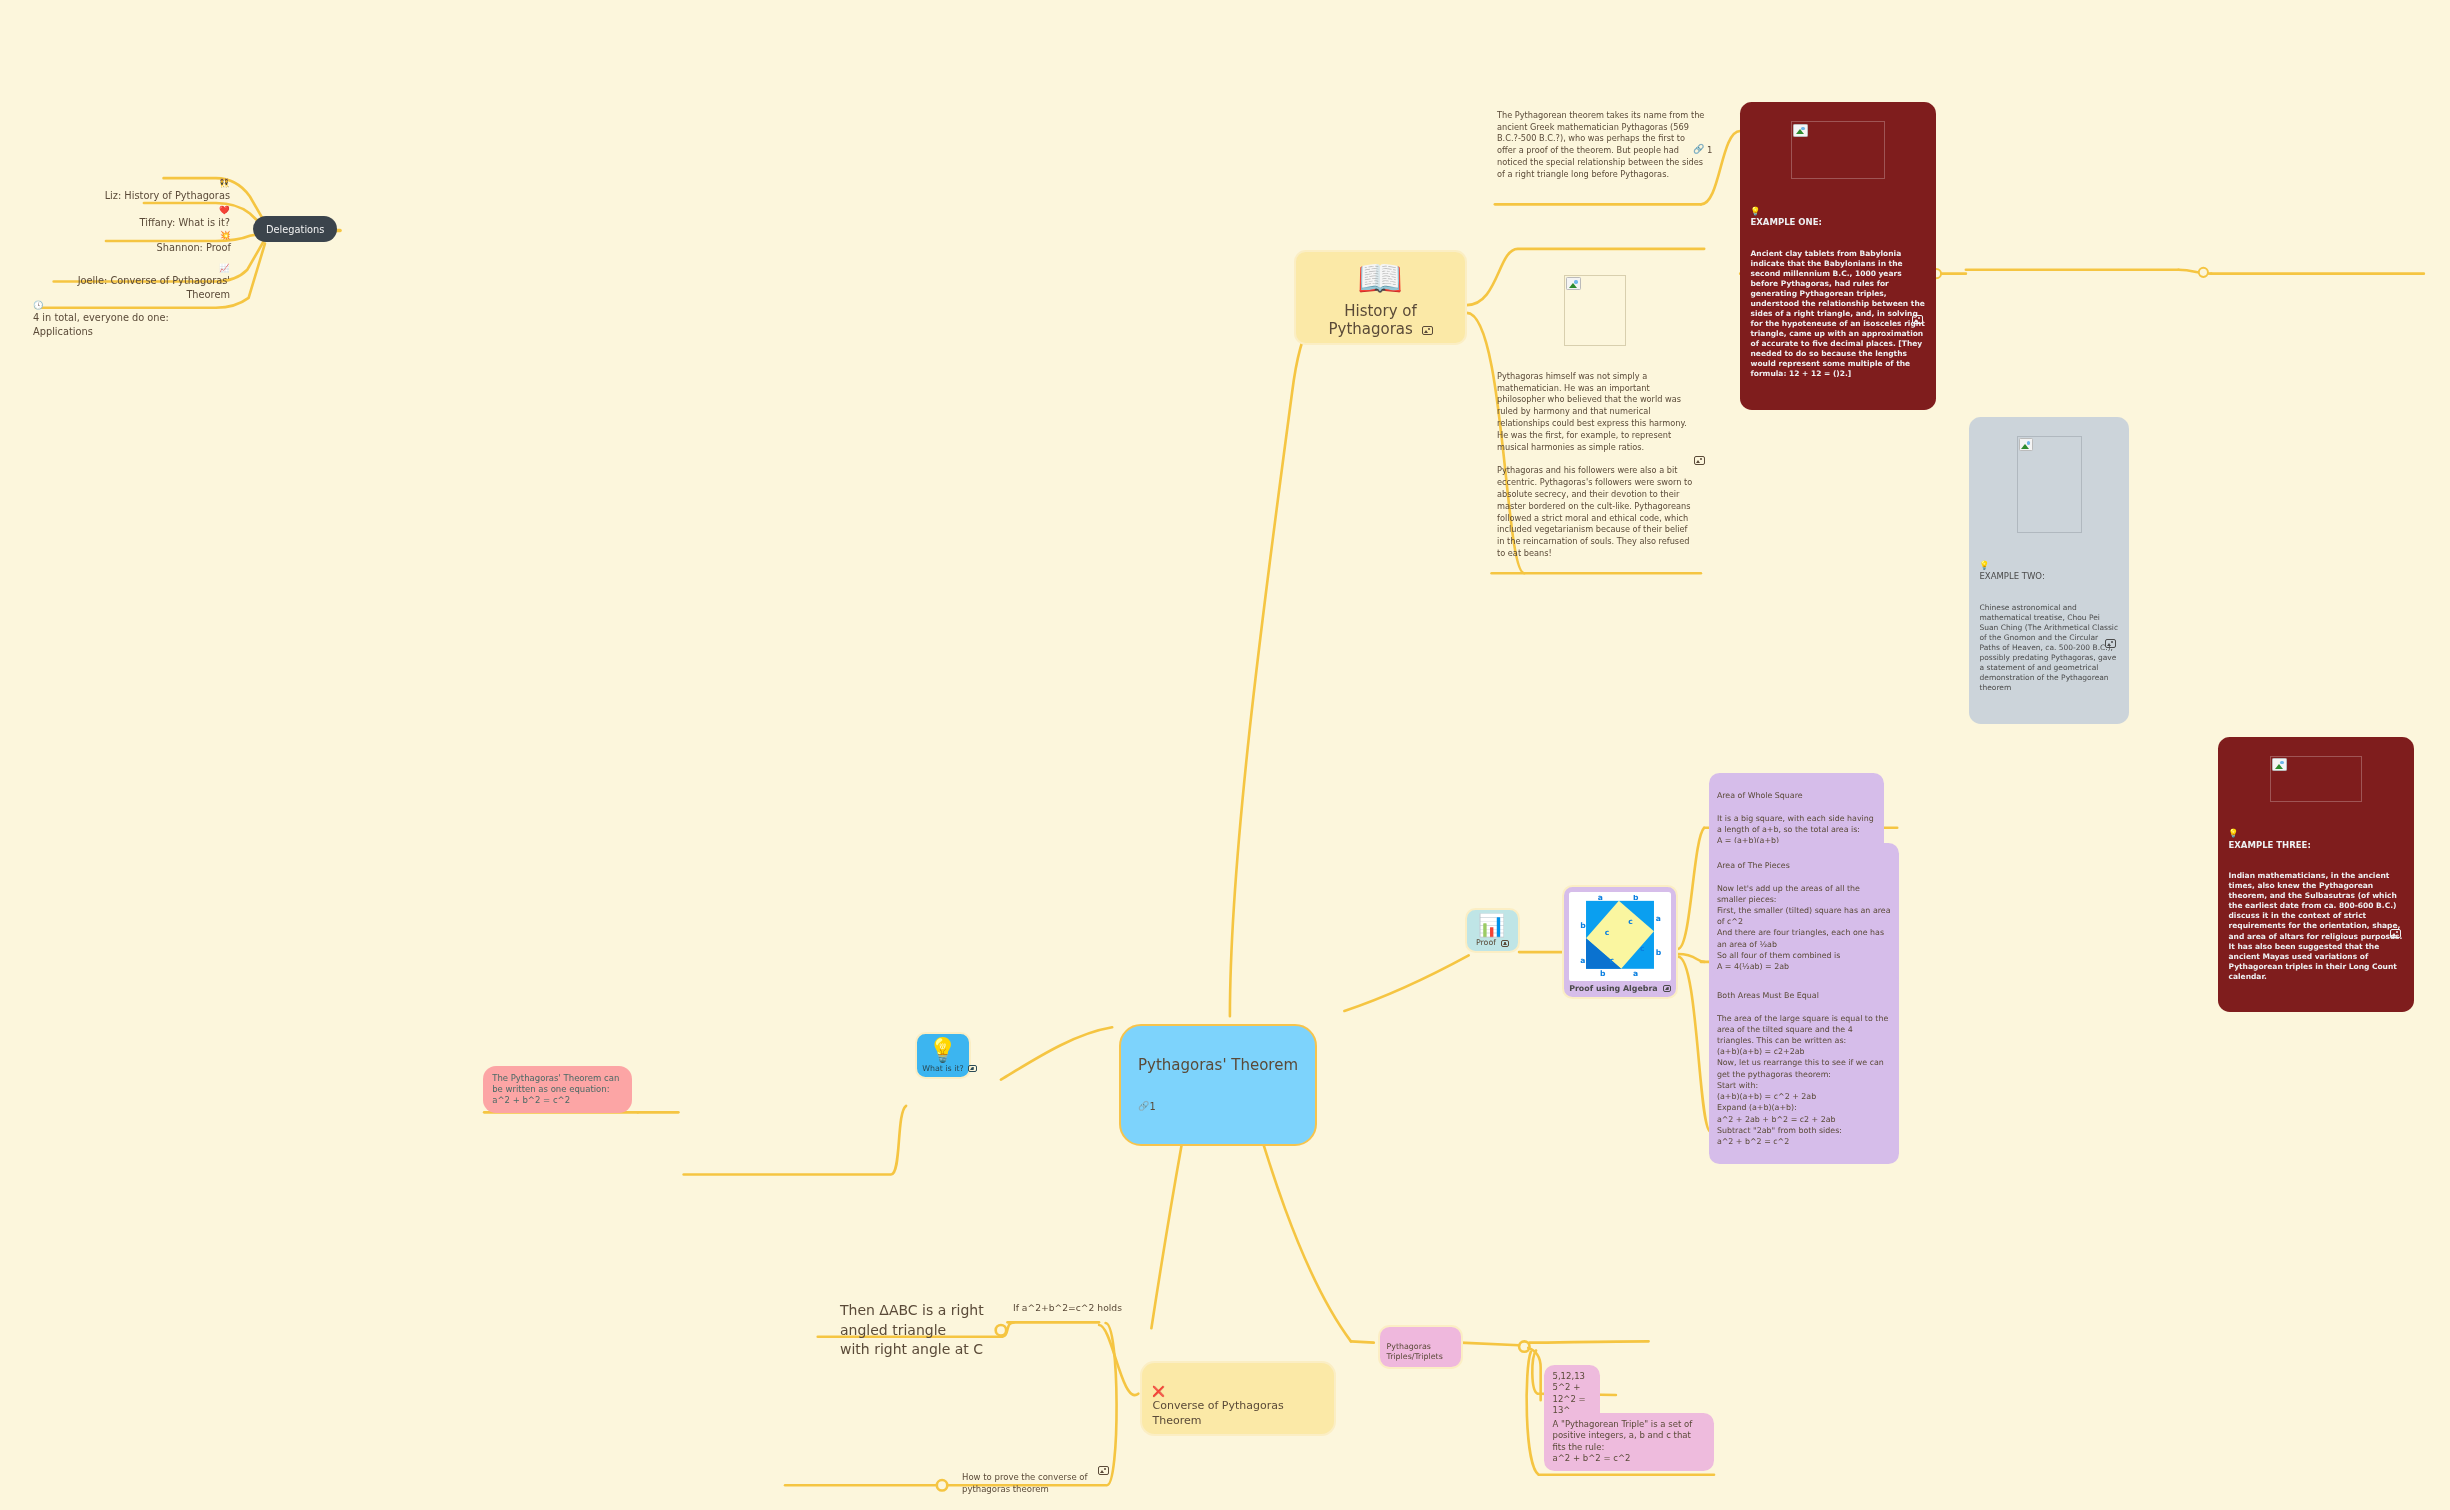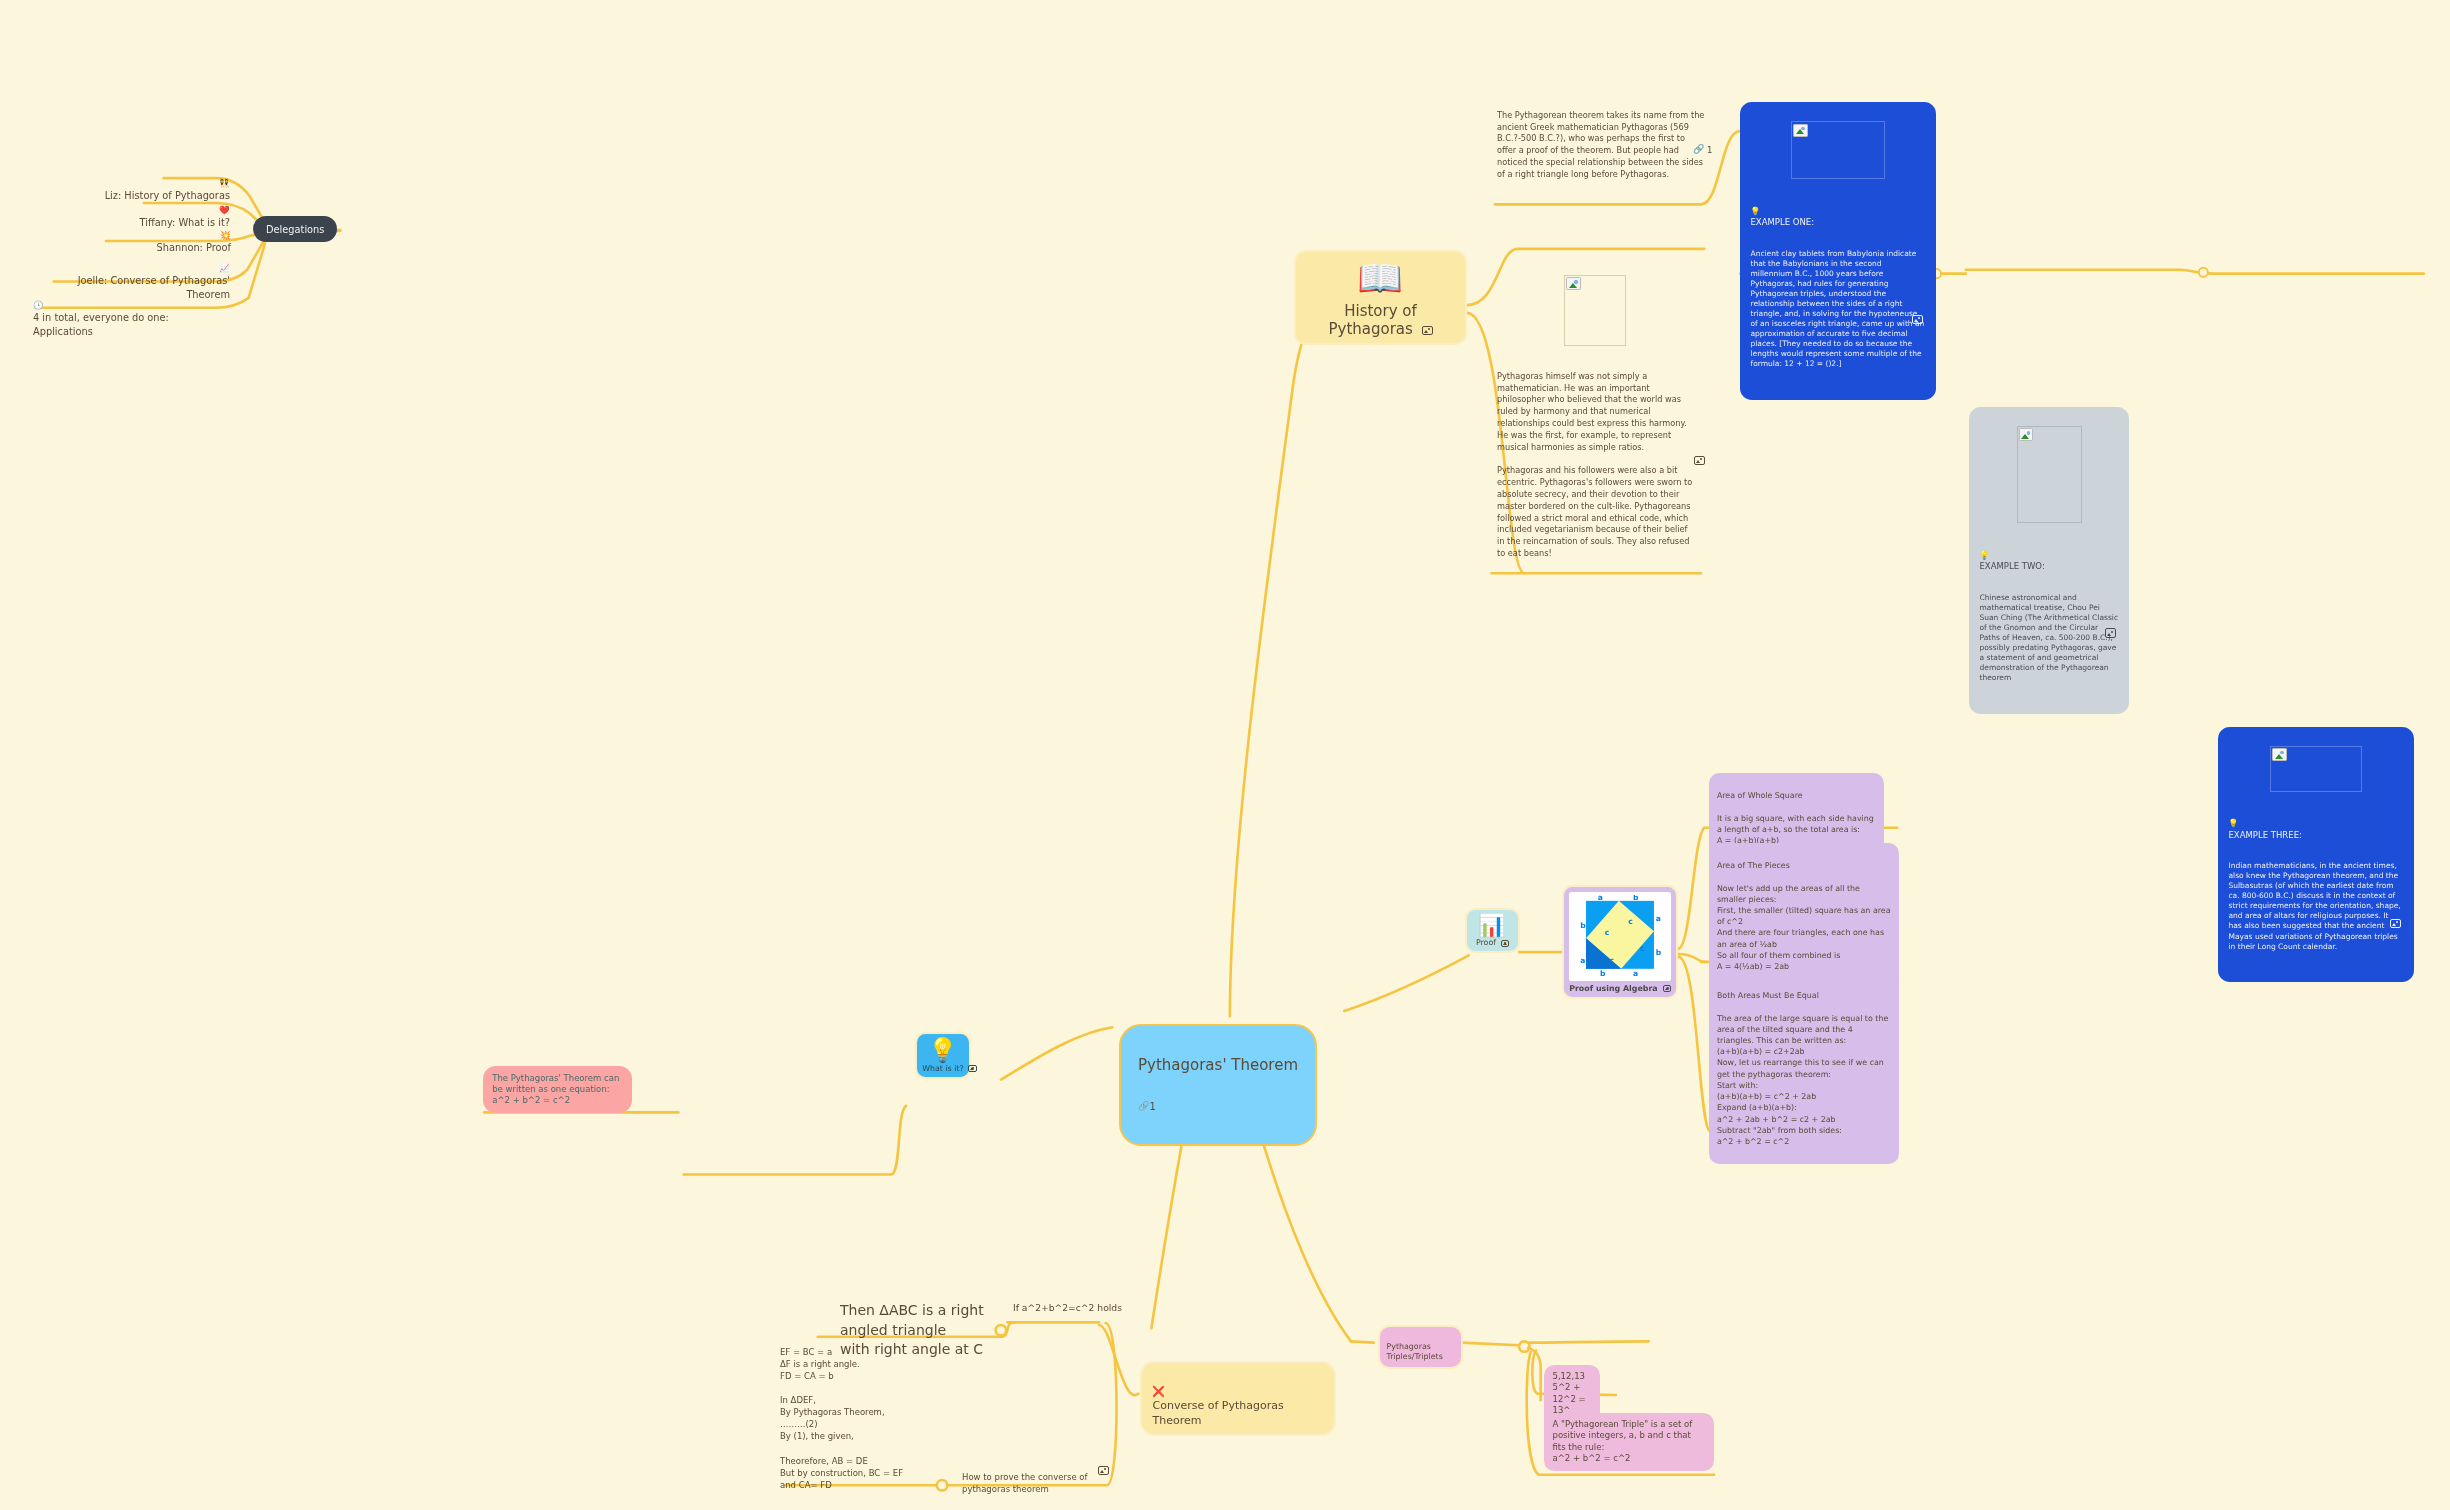--- a/index.html
+++ b/index.html
@@ -52,21 +52,21 @@
 
   
   .card {
     border-radius: 11.8px;
     padding: 9.2px 10.5px 10.5px 10.5px;
     font-size: 7.5px;
     line-height: 1.34;
     white-space: pre-line;
     position: relative;
   }
-  .card.dark { background: #1d4ed8; color: #eef1f3; }
+  .card.dark { background: #7f1d1d; color: #eef1f3; font-weight: bold; }
   .card.grey { background: #ccd4da; color: #4b4b4b; }
 
   .imgframe {
     border: 0.7px solid rgba(255,255,255,0.25);
     margin: 0 auto 6.5px auto;
     position: relative;
     background: transparent;
   }
   .card.grey .imgframe { border: 0.7px solid rgba(90,100,110,0.25); }
   .imgframe .brokenimg { position: absolute; left: 1.3px; top: 1.3px; }
@@ -435,34 +435,20 @@
 
   <div class="node" style="left:1013px; top:1302px; width:157px;">
     <div class="branchlabel" style="font-size:9.2px;">If a^2+b^2=c^2 holds</div>
   </div>
 
   <div class="node" style="left:816px; top:1301px; width:190px;">
     <div class="branchlabel" style="font-size:14px;margin-left:24px;">Then ΔABC is a right angled triangle
 with right angle at C</div>
   </div>
 
-  <div class="node" style="left:780px; top:1346px; width:164px;">
-    <div class="plain" style="font-size:8.5px;">EF = BC = a
-ΔF is a right angle.
-   FD = CA = b
-
-   In  ΔDEF,
-   By Pythagoras Theorem,
-        ………(2)
-   By (1), the given,
-
-   Theorefore, AB = DE
-   But by construction, BC = EF
-   and CA= FD</div>
-  </div>
 
   <div class="node" style="left:962px; top:1459px; width:144px;">
     <div class="plain" style="font-size:8.5px; position:relative;">
       <span>How to prove the converse of pythagoras theorem</span>
       <span class="picicon corner" style="right:-2.6px; top:6.5px;"></span>
     </div>
   </div>
 
   <div class="node" style="left:1378px; top:1325px; width:85px;">
     <div class="capsule pink" style="font-size:7.9px; padding:3.9px 6.5px; border-radius:11.8px;">

